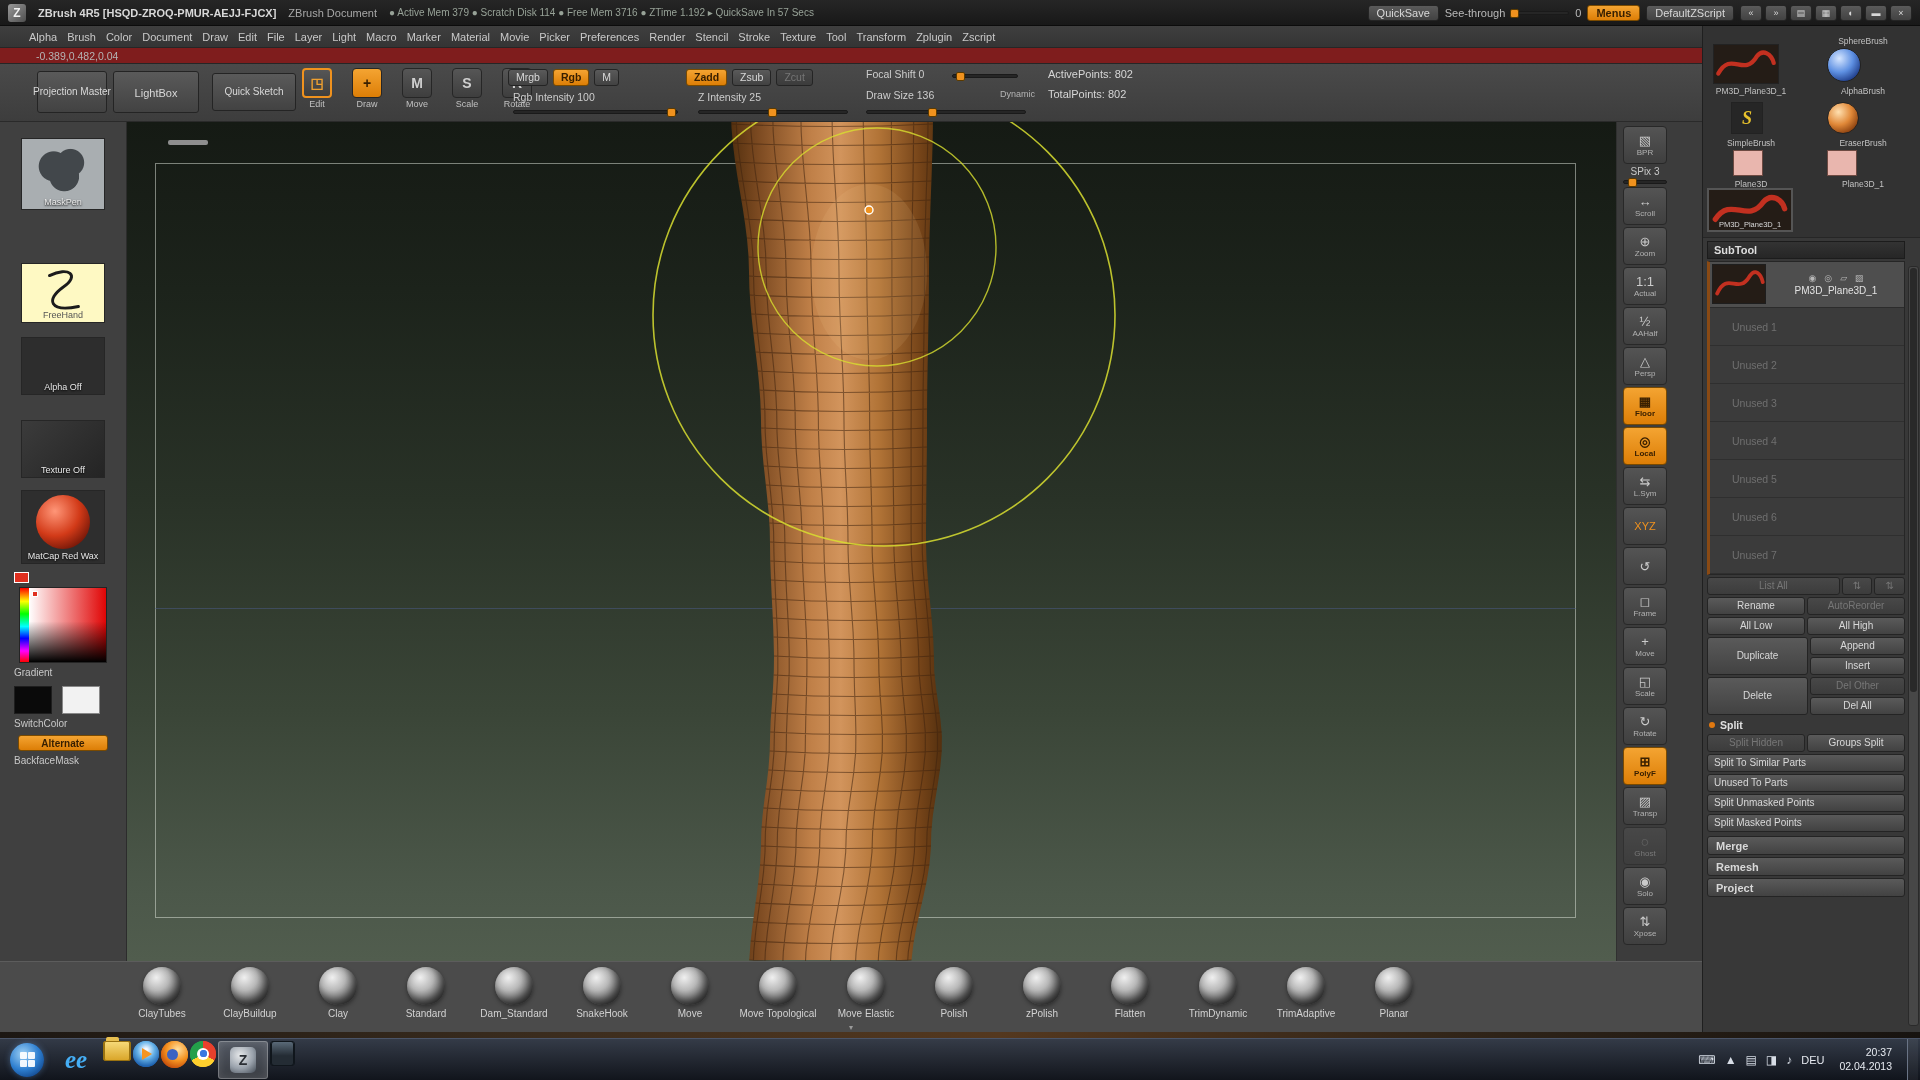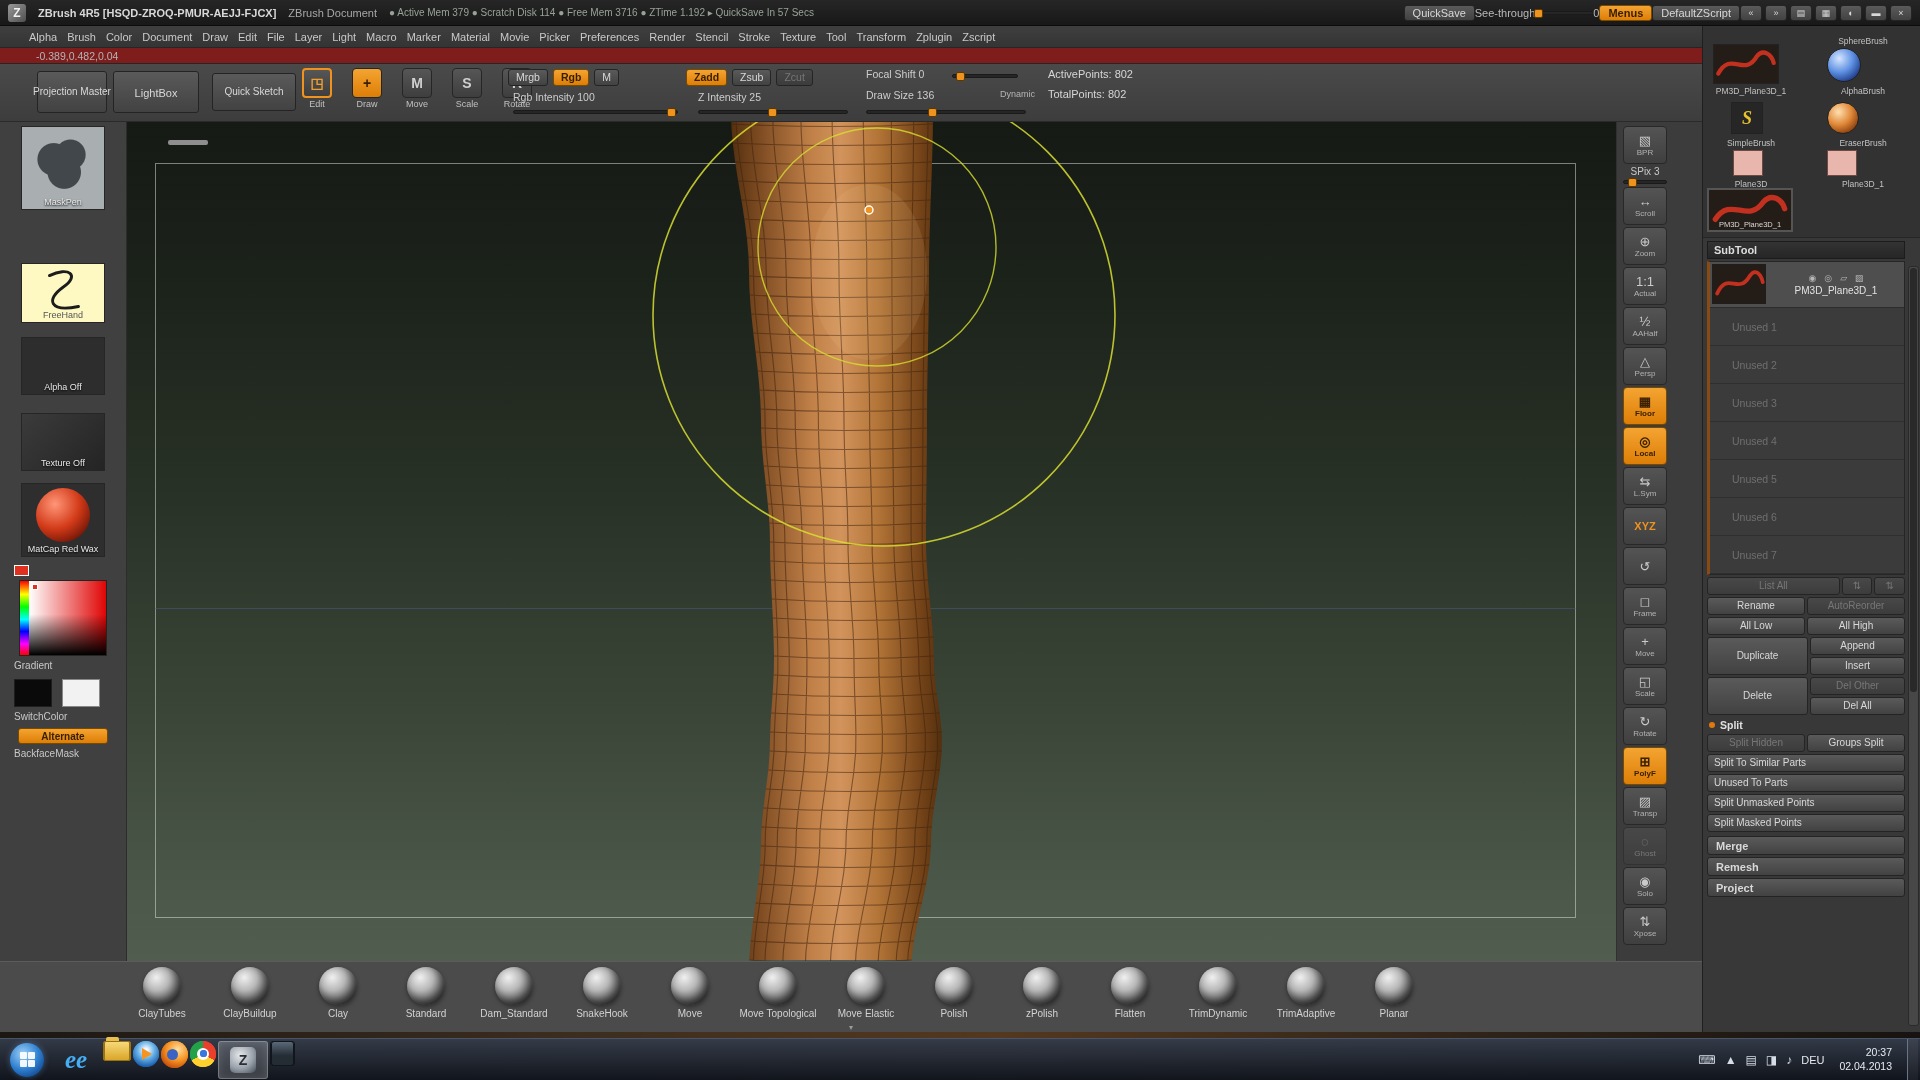--- a/index.html
+++ b/index.html
@@ -12,21 +12,21 @@
 
 
 .zwindow{position:absolute;left:0;top:0;width:1920px;height:1032px;display:flex;flex-direction:column;background:#3c3c3c}
 
 
 .titlebar{height:26px;background:linear-gradient(#262626,#181818);display:flex;align-items:center;gap:12px;padding:0 8px;border-bottom:1px solid #0c0c0c;color:#b9b9b9;flex:0 0 auto}
 .logo{width:18px;height:18px;border-radius:3px;background:linear-gradient(135deg,#9a9a9a,#4e4e4e);color:#f2f2f2;font-weight:bold;display:flex;align-items:center;justify-content:center;font-size:12px}
 .tb-title{color:#d8d8d8;font-weight:bold;white-space:nowrap}
 .tb-doc{color:#a8a8a8;white-space:nowrap}
 .tb-stats{color:#97a297;font-size:10px;white-space:nowrap}
-.tb-right{margin-left:auto;display:flex;align-items:center;}
+.tb-right{margin-left:auto;display:flex;align-items:center;gap:6px}
 .zbtn{background:linear-gradient(#5a5a5a,#424242);border:1px solid #242424;border-radius:3px;color:#d8d8d8;padding:1px 8px;font-size:11px;text-align:center;white-space:nowrap}
 .zbtn.orange{background:linear-gradient(#f4a432,#dd7e06);color:#361e00;font-weight:bold;border-color:#7a4a00}
 .zbtn.dim{color:#767676;background:linear-gradient(#484848,#3c3c3c)}
 .winicon{width:22px;height:16px;font-size:9px;display:flex;align-items:center;justify-content:center;padding:0}
 .groove{position:absolute;height:4px;background:#262626;border:1px solid #1a1a1a;border-radius:2px}
 .groove.inline{position:relative;display:inline-block;width:58px;vertical-align:middle}
 .handle{position:absolute;top:-3px;width:9px;height:9px;background:#f0921e;border:1px solid #5a3a00;border-radius:2px}
 
 .main-cols{flex:1;display:flex;min-height:0}
 .left-col{flex:1;display:flex;flex-direction:column;position:relative;min-width:0}
@@ -53,28 +53,28 @@
 .points{position:absolute;font-size:11px;color:#d6d6d6;white-space:nowrap}
 .hnub{position:absolute;left:168px;top:114px;width:40px;height:5px;background:#8e8e8e;border-radius:2px;z-index:5}
 
 
 .content-row{height:839px;display:flex;flex:0 0 auto}
 
 
 .sidebar{width:127px;background:#404040;border-right:1px solid #2c2c2c;position:relative;overflow:hidden}
 .sb-thumb{width:84px;margin:0 auto;border:1px solid #262626;position:relative}
 .sb-label{position:absolute;bottom:2px;left:0;right:0;text-align:center;font-size:9px;color:#e8e8e8;text-shadow:0 1px 2px #000}
-.t-maskpen{margin-top:4px;height:84px;background:#a9aeb1}
+.t-maskpen{margin-top:16px;height:72px;background:#a9aeb1}
 .maskpen-art{position:absolute;inset:8px 10px 16px 10px;
  background:radial-gradient(circle at 35% 42%,#42474b 30%,transparent 32%),
             radial-gradient(circle at 62% 34%,#42474b 27%,transparent 29%),
             radial-gradient(circle at 52% 64%,#42474b 33%,transparent 35%)}
 .t-freehand{margin-top:53px;height:60px;background:#fef9c3}
 .t-alphaoff{margin-top:14px;height:58px;background:#2d2d2d}
-.t-texoff{margin-top:18px;height:58px;background:linear-gradient(135deg,#3b3b3b,#242424)}
+.t-texoff{margin-top:25px;height:58px;background:linear-gradient(135deg,#3b3b3b,#242424)}
 .t-matcap{margin-top:12px;height:74px;background:#2e2e2e}
 .matcap-sphere{width:54px;height:54px;border-radius:50%;margin:4px auto 0;
  background:radial-gradient(circle at 35% 30%,#ff9678,#d23a18 48%,#5c0e04 88%)}
 .chip{width:15px;height:11px;background:#e03020;border:1px solid #fff;margin:8px 0 0 14px}
 .picker{width:88px;margin:4px auto 0;display:flex;height:76px;border:1px solid #242424}
 .hue{width:9px;height:100%;background:linear-gradient(#f00,#ff0 18%,#0f0 35%,#0ff 52%,#00f 68%,#f0f 85%,#f00)}
 .sv{flex:1;position:relative;background:linear-gradient(to top,#000,rgba(0,0,0,0) 55%),linear-gradient(to right,#fff,#e00505)}
 .sv-marker{position:absolute;left:3px;top:3px;width:6px;height:6px;border:1px solid #fff;background:#e03020}
 .sb-cap{font-size:10px;color:#c8c8c8;margin:4px 0 0 14px}
 .swrow{display:flex;gap:10px;margin:8px 0 0 14px}
@@ -91,21 +91,21 @@
 #mesh-svg{position:absolute;left:0;top:0;width:100%;height:100%}
 
 
 .navstrip{width:86px;background:#3c3c3c;padding:4px 0 0 6px;border-left:1px solid #303030;flex:0 0 auto}
 .nav-item{width:44px;height:38px;margin-bottom:2px;background:linear-gradient(#545454,#3f3f3f);border:1px solid #282828;border-radius:4px;display:flex;flex-direction:column;align-items:center;justify-content:center}
 .nav-item .g{font-size:13px;line-height:15px;color:#cbcbcb}
 .nav-item .l{font-size:8px;color:#b2b2b2;line-height:9px}
 .nav-item.active{background:linear-gradient(#f4a432,#dd7e06);border-color:#7a4a00}
 .nav-item.active .g,.nav-item.active .l{color:#3a2000;font-weight:bold}
 .nav-item.dim{opacity:.5}
-.nav-item.xyz .g{color:#f0921e;font-weight:bold;font-size:11px}
+.nav-item.xyz .g{color:#f0921e;font-weight:normal;font-size:11px}
 .spix{width:44px;margin-bottom:3px;text-align:center}
 .spix .l{font-size:10px;color:#c8c8c8}
 .spix .groove{position:relative;margin-top:3px;width:44px}
 
 
 .brushstrip{height:71px;background:#4b4b4b;border-top:1px solid #5c5c5c;display:flex;padding-left:118px;position:relative;flex:0 0 auto}
 .bcell{width:88px;display:flex;flex-direction:column;align-items:center;padding-top:5px;flex:0 0 auto}
 .bicon{width:38px;height:38px;border-radius:50%;
  background:radial-gradient(circle at 35% 28%,#f0f0f0,#b8b8b8 35%,#6a6a6a 65%,#2e2e2e 95%);
  box-shadow:inset -3px -4px 8px rgba(0,0,0,0.5),0 2px 4px rgba(0,0,0,0.4)}

